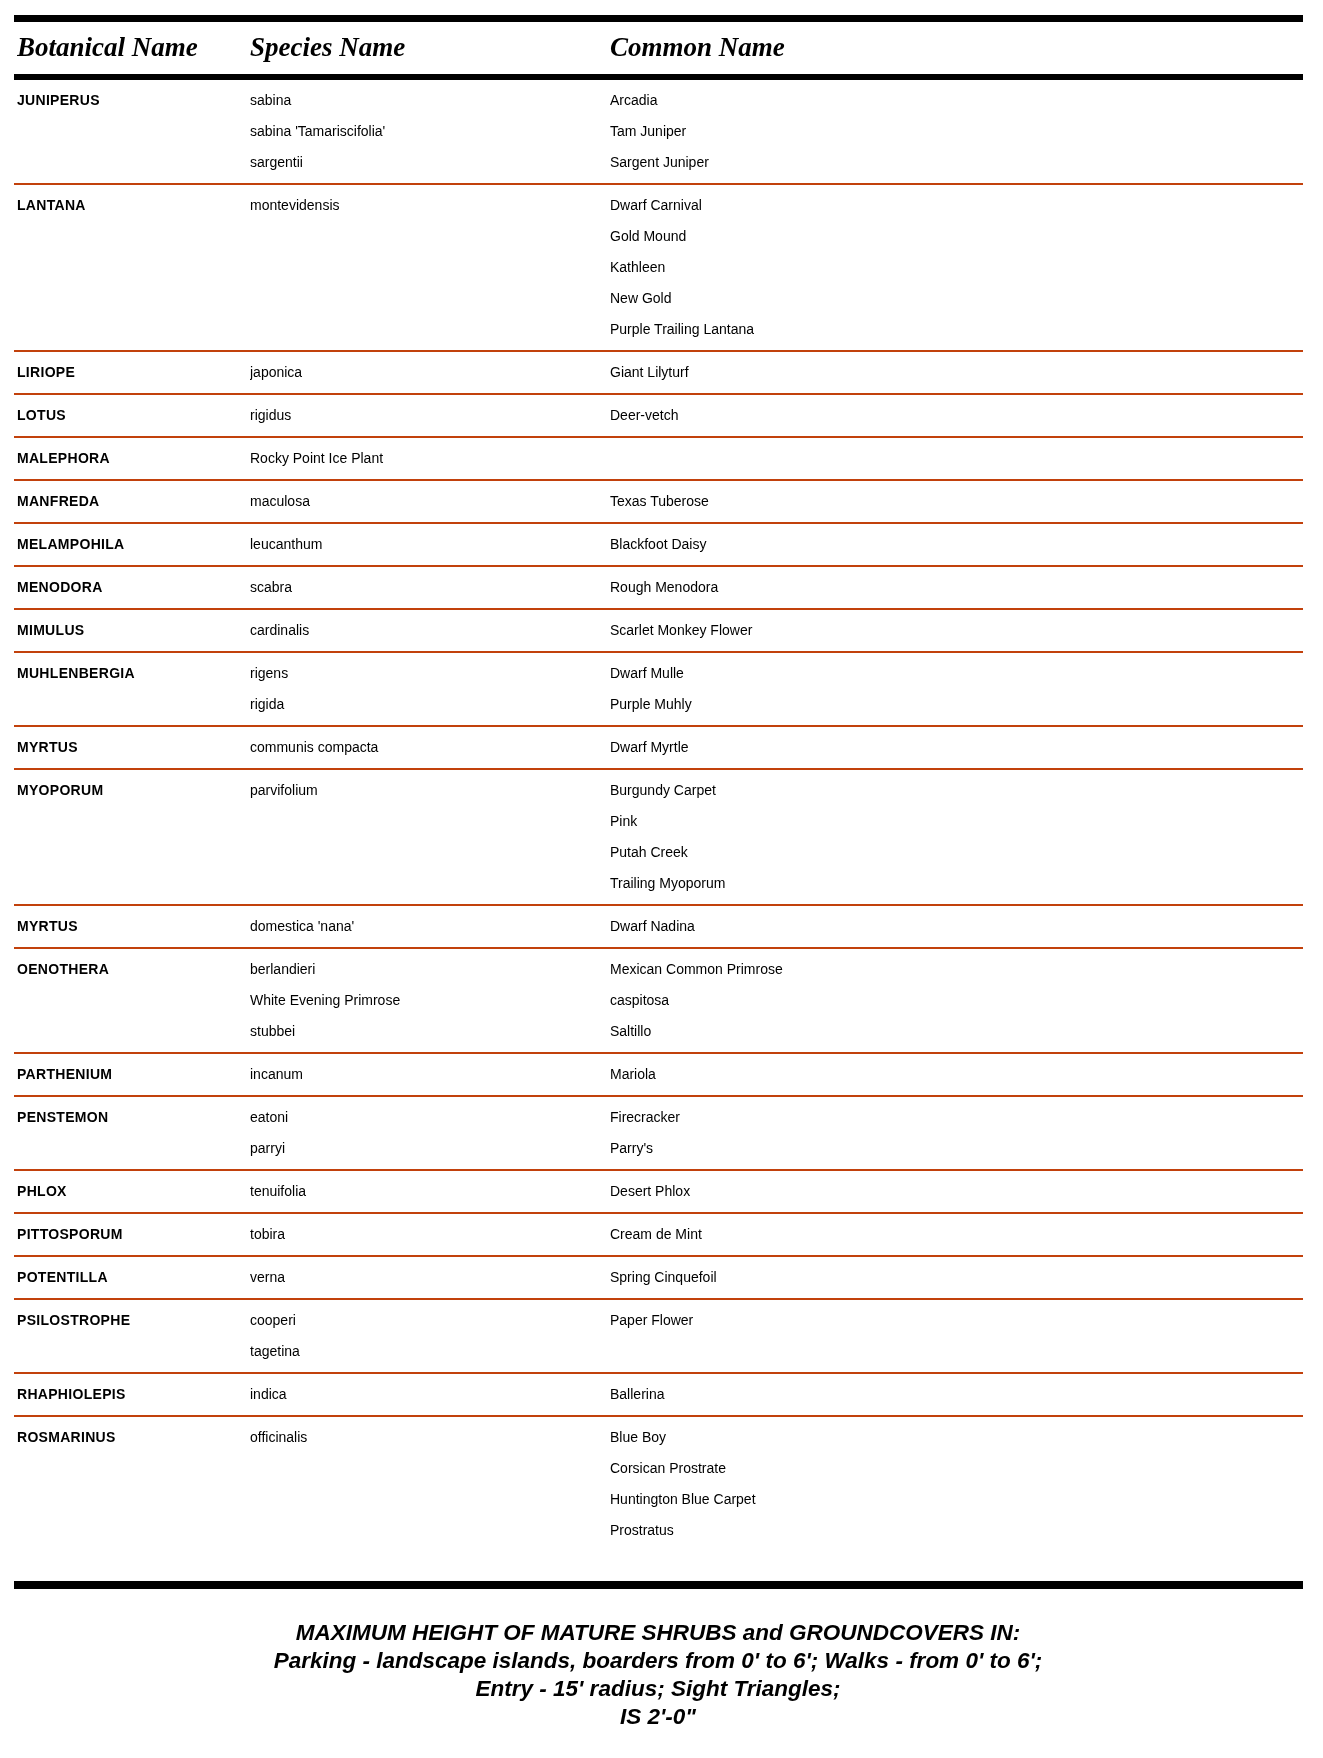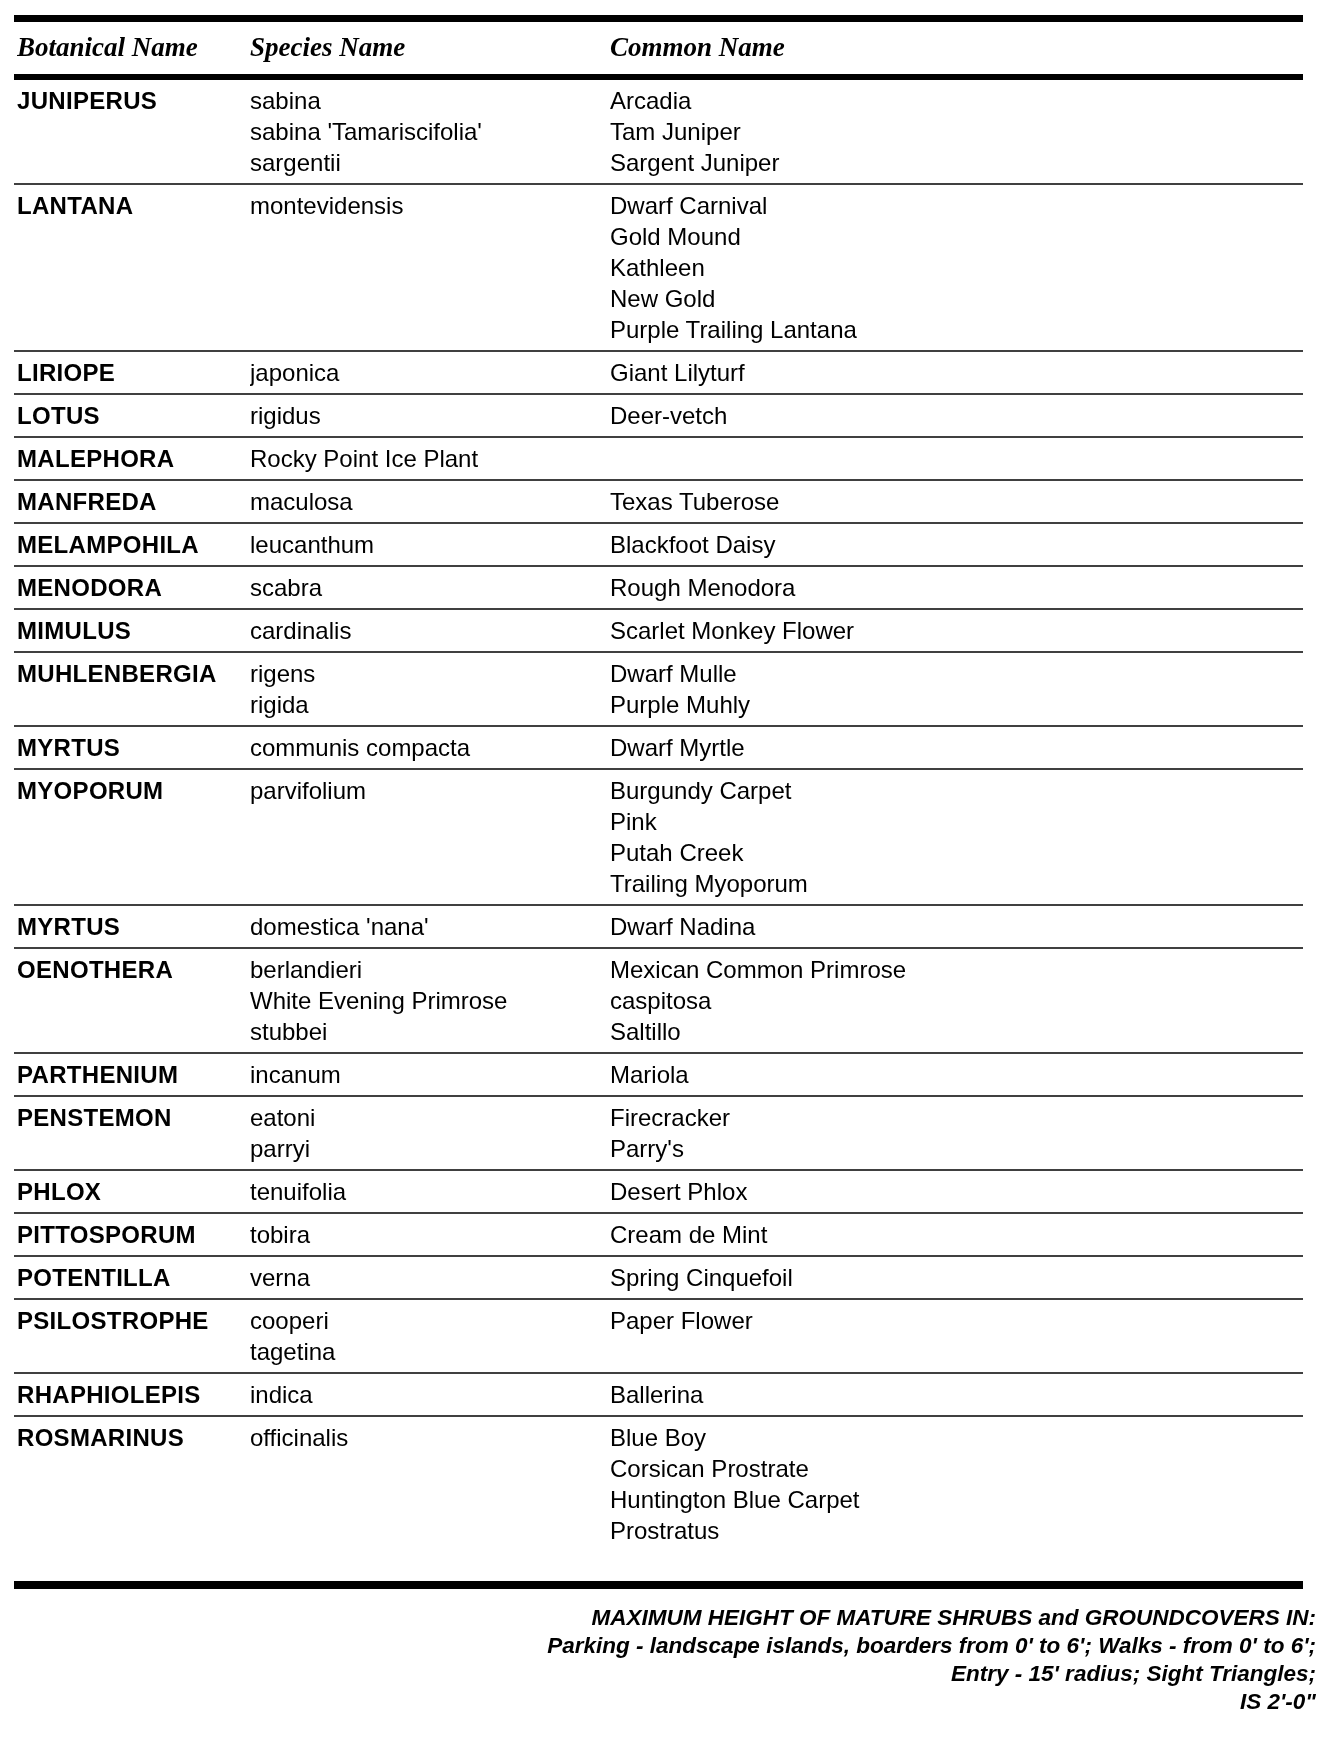--- a/index.html
+++ b/index.html
@@ -12,31 +12,31 @@
   .table-wrap { margin:15px 13px 0 14px; }
   .rule-thick { height:7px; background:#000; }
   .rule-header { height:6px; background:#000; }
   .header-row {
     display:grid; grid-template-columns:233px 360px 1fr;
     padding:8px 0 10px 3px;
     font-family:"Liberation Serif","DejaVu Serif",serif;
     font-style:italic; font-weight:bold; font-size:27px; line-height:34px;
   }
   .group { padding:5px 0 5px 3px; }
-  .group + .group { border-top:2px solid #404040; }
+  .group + .group { border-top:2px solid #c2410c; }
   .row {
     display:grid; grid-template-columns:233px 360px 1fr;
-    font-size:24px; line-height:31px;
+    font-size:14px; line-height:31px;
   }
   .cell { white-space:nowrap; overflow:hidden; }
   .cell-botanical { font-weight:bold; letter-spacing:0.3px; }
   .bottom-gap { height:30px; }
   .footer-rule { height:8px; background:#000; margin:0 13px 0 14px; }
   .footer {
-    margin-top:15px; text-align:right;
+    margin-top:30px; text-align:center;
     font-style:italic; font-weight:bold;
     font-size:22.5px; line-height:28px;
   }
 </style>
 </head>
 <body>
 
 <div class="page">
   <div class="table-wrap">
     <div class="rule-thick"></div>

